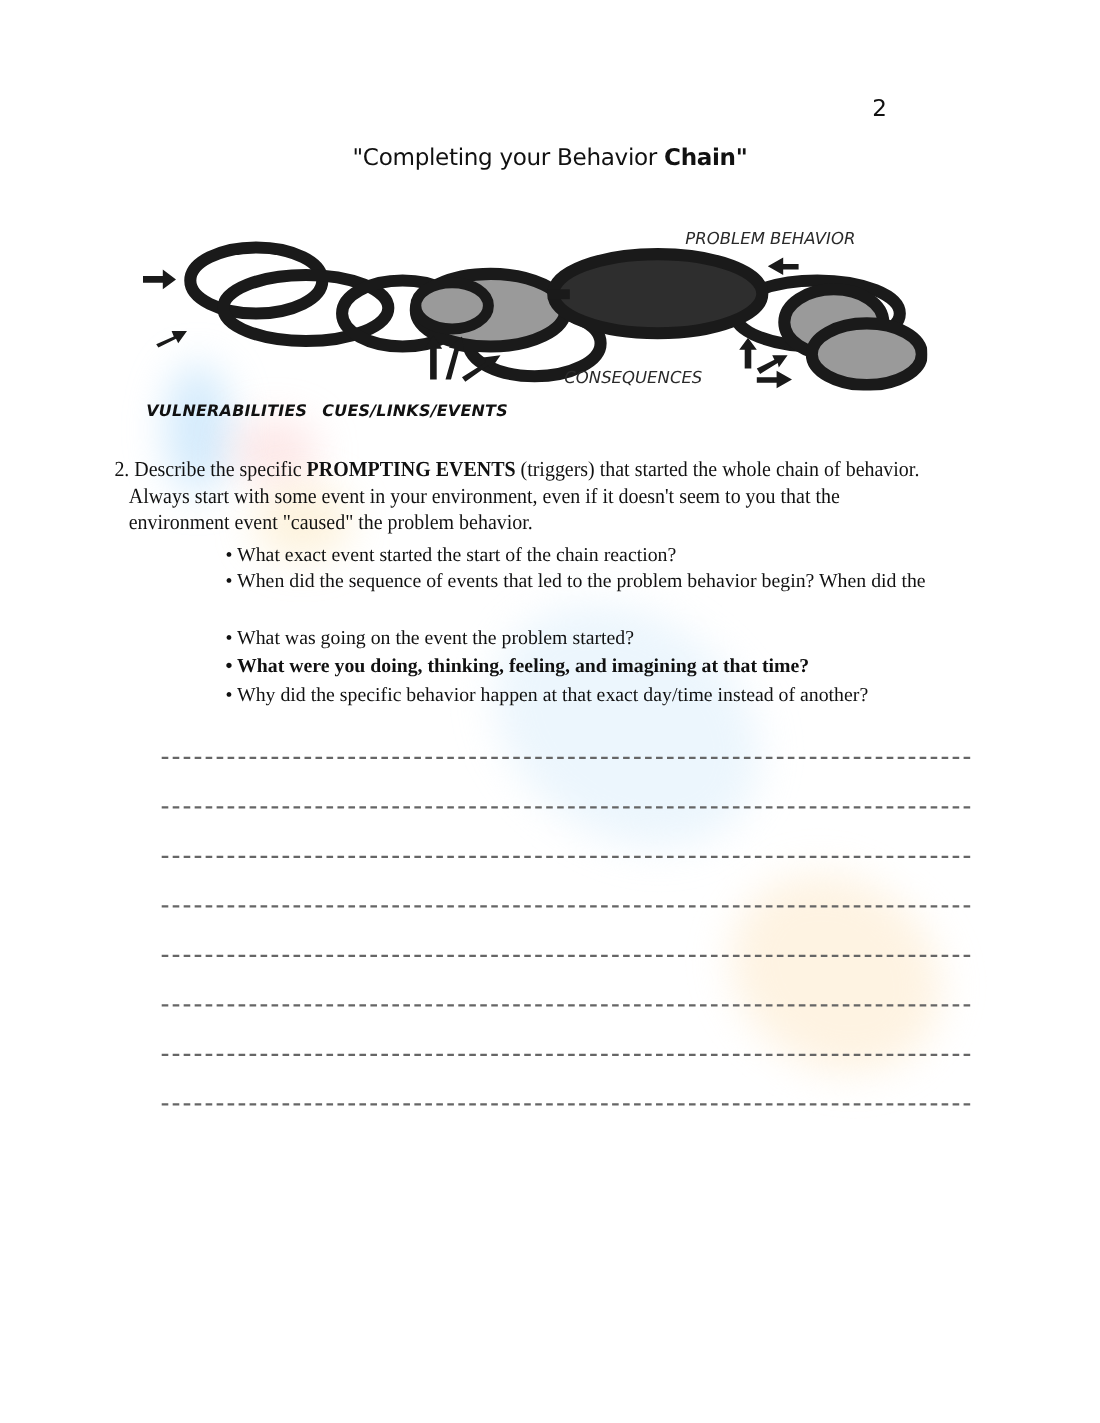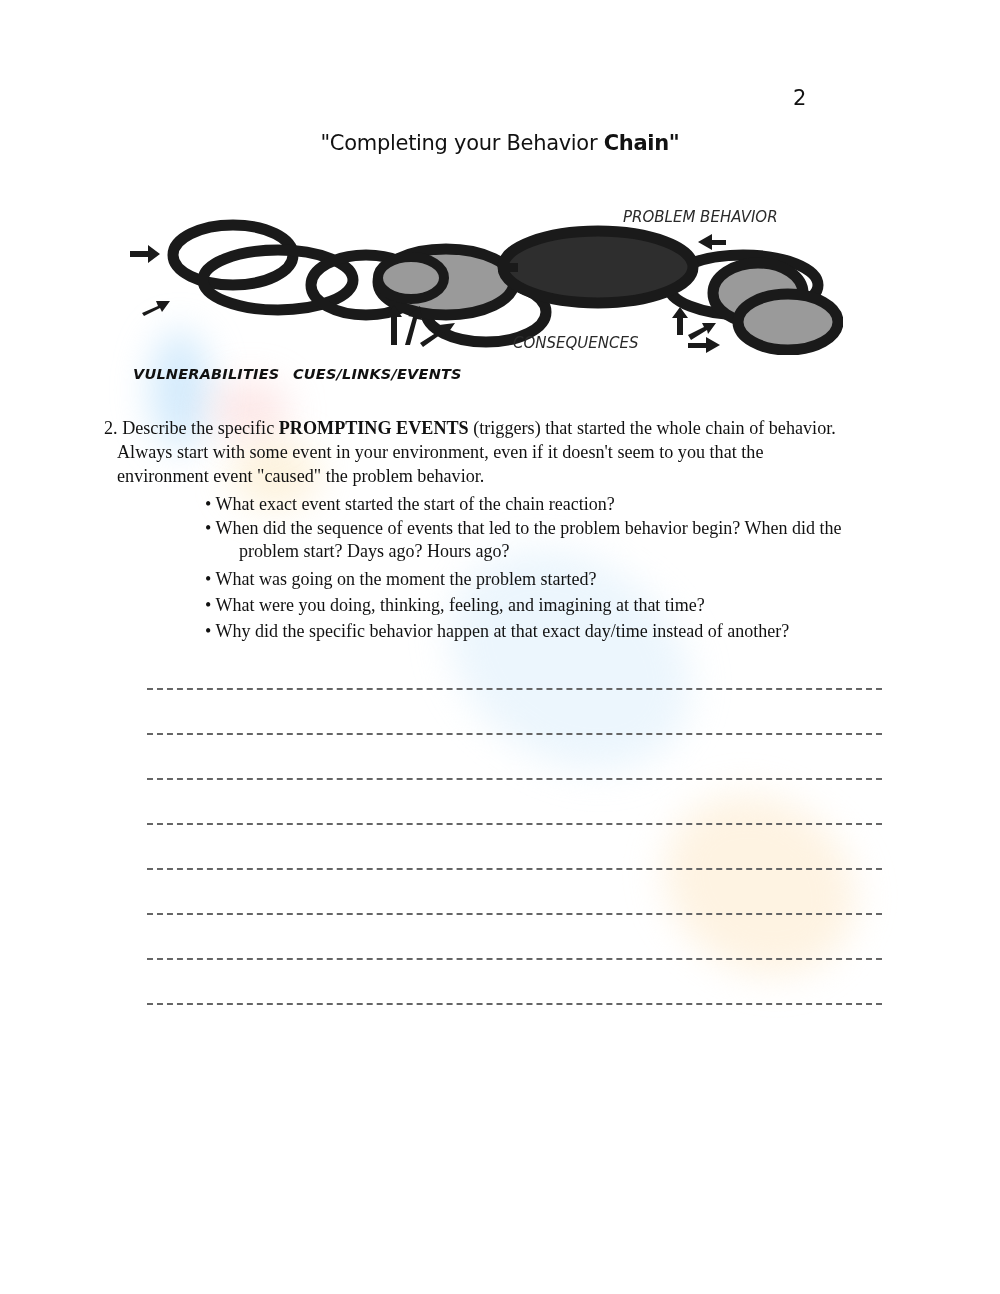--- a/index.html
+++ b/index.html
@@ -68,26 +68,25 @@
 
 <div class="q-main">
   <span>2.</span>
   <span>Describe the specific </span><b>PROMPTING EVENTS</b><span> (triggers) that started the whole chain of behavior.</span>
   <span class="indent">Always start with some event in your environment, even if it doesn't seem to you that the</span>
   <span class="indent">environment event "caused" the problem behavior.</span>
 </div>
 
 <div class="bullets">
   <div class="bullet" style="top:0px;">• What exact event started the start of the chain reaction?</div>
-  <div class="bullet" style="top:24px;">
+  <div class="bullet" style="top:24px;text-align:right;">
     <span>• When did the sequence of events that led to the problem behavior begin? When did the</span>
-    <span class="cont" style="margin-top:2px;">problem start? Days ago? Hours ago?</span>
   </div>
-  <div class="bullet" style="top:75px;">• What was going on the moment the problem started?</div>
-  <div class="bullet" style="top:101px;">• What were you doing, thinking, feeling, and imagining at that time?</div>
+  <div class="bullet" style="top:75px;">• What was going on the event the problem started?</div>
+  <div class="bullet" style="top:101px;font-weight:bold;">• What were you doing, thinking, feeling, and imagining at that time?</div>
   <div class="bullet" style="top:127px;">• Why did the specific behavior happen at that exact day/time instead of another?</div>
 </div>
 
 <div class="answer-line" style="top:688px;"></div>
 <div class="answer-line" style="top:733px;"></div>
 <div class="answer-line" style="top:778px;"></div>
 <div class="answer-line" style="top:823px;"></div>
 <div class="answer-line" style="top:868px;"></div>
 <div class="answer-line" style="top:913px;"></div>
 <div class="answer-line" style="top:958px;"></div>

